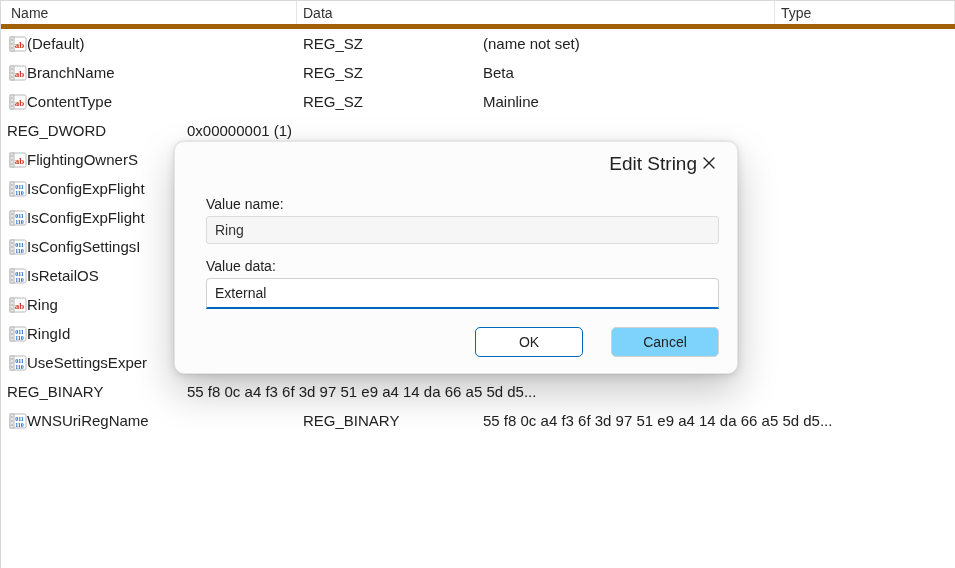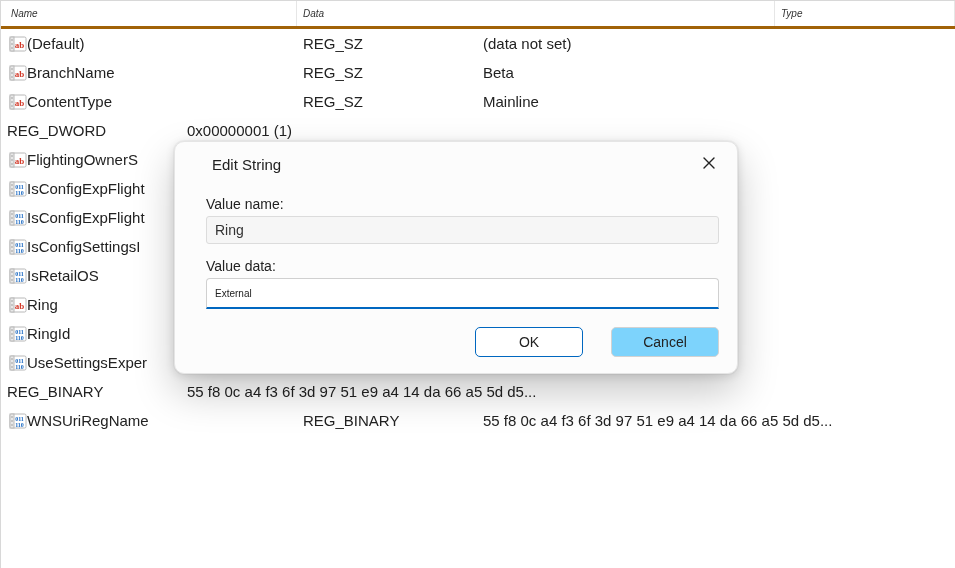--- a/index.html
+++ b/index.html
@@ -17,25 +17,24 @@
       width: 100%;
       height: 100%;
       border-left: 1px solid #d8d8d8;
       border-top: 1px solid #d8d8d8;
     }
     
     .header-row {
       display: flex;
       align-items: center;
       height: 28px;
-      border-bottom: 3px solid #a16207;
+      border-bottom: 5px solid #a16207;
       background: #ffffff;
-      font-size: 10px;
+      font-size: 14px;
       color: #333;
-      font-style: italic;
     }
     .col {
       display: flex;
       align-items: center;
       padding-left: 6px;
       height: 100%;
       border-right: 1px solid #e6e6e6;
     }
     .col.name { width: 296px; padding-left: 10px; }
     .col.type { width: 180px; }
@@ -65,23 +64,23 @@
       width: 564px;
       background: #fcfcfc;
       border: 1px solid #e5e5e5;
       border-radius: 10px;
       box-shadow: 0 18px 40px rgba(0,0,0,0.22), 0 2px 10px rgba(0,0,0,0.12), 0 0 0 1px rgba(0,0,0,0.03);
       padding: 0;
     }
     .dialog-title {
       display: flex;
       align-items: center;
-      justify-content: space-between;
+      justify-content: flex-end;
       padding: 10px 16px 4px 16px;
-      font-size: 15px;
+      font-size: 19px;
       color: #222;
       margin-left: 21px;
     }
     .close-btn {
       width: 24px; height: 24px;
       display: flex; align-items: center; justify-content: center;
       border-radius: 4px;
       cursor: default;
     }
     .dialog-body {
@@ -107,21 +106,21 @@
     }
     .field-input {
       display: flex;
       align-items: center;
       height: 31px;
       border: 1px solid #d0d0d0;
       border-bottom: 2px solid #0067c0;
       background: #ffffff;
       border-radius: 4px 4px 0 0;
       padding: 0 8px;
-      font-size: 10px;
+      font-size: 14px;
       color: #222;
       margin-bottom: 18px;
     }
     .dialog-buttons {
       display: flex;
       justify-content: flex-end;
       gap: 28px;
     }
     .btn {
       min-width: 108px;
@@ -160,21 +159,21 @@
               <rect x="1" y="2" width="4" height="14" fill="#e8e8e8" stroke="#b8b8b8"></rect>
               <circle cx="3" cy="5" r="0.8" fill="#9a9a9a"></circle>
               <circle cx="3" cy="9" r="0.8" fill="#9a9a9a"></circle>
               <circle cx="3" cy="13" r="0.8" fill="#9a9a9a"></circle>
               <text x="10.5" y="13" font-size="9" font-weight="700" fill="#d23a2a" text-anchor="middle" font-family="Segoe UI">ab</text>
             </svg>
           </span>
           <span>(Default)</span>
         </div>
         <div class="cell type">REG_SZ</div>
-        <div class="cell data">(data not set)</div>
+        <div class="cell data">(name not set)</div>
       </div>
       <div class="row">
         <div class="cell name">
           <span class="icon-wrap">
             <svg width="18" height="18" viewBox="0 0 18 18">
               <rect x="1" y="2" width="16" height="14" rx="1.5" fill="#ffffff" stroke="#b8b8b8"></rect>
               <rect x="1" y="2" width="4" height="14" fill="#e8e8e8" stroke="#b8b8b8"></rect>
               <circle cx="3" cy="5" r="0.8" fill="#9a9a9a"></circle>
               <circle cx="3" cy="9" r="0.8" fill="#9a9a9a"></circle>
               <circle cx="3" cy="13" r="0.8" fill="#9a9a9a"></circle>

